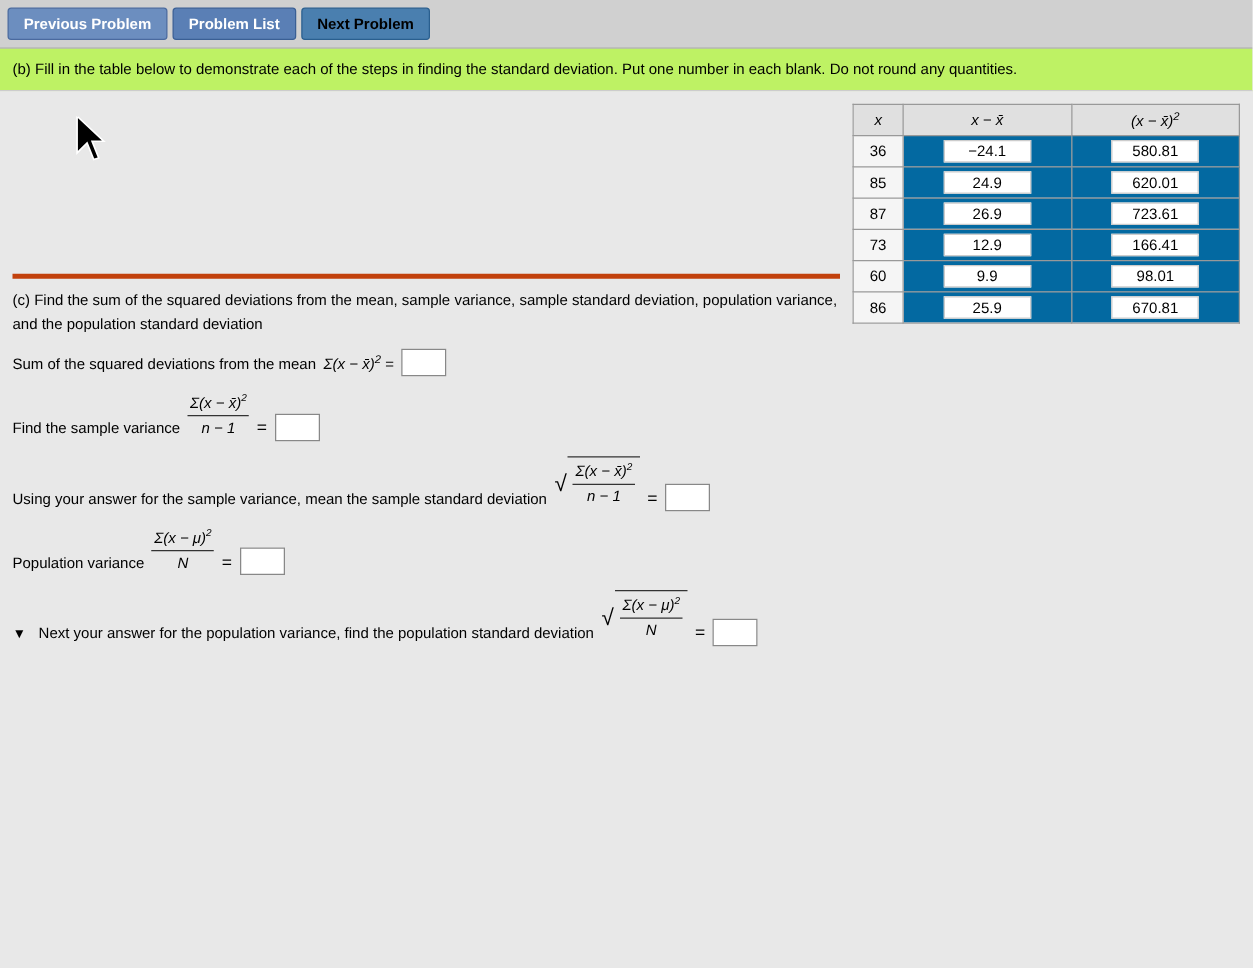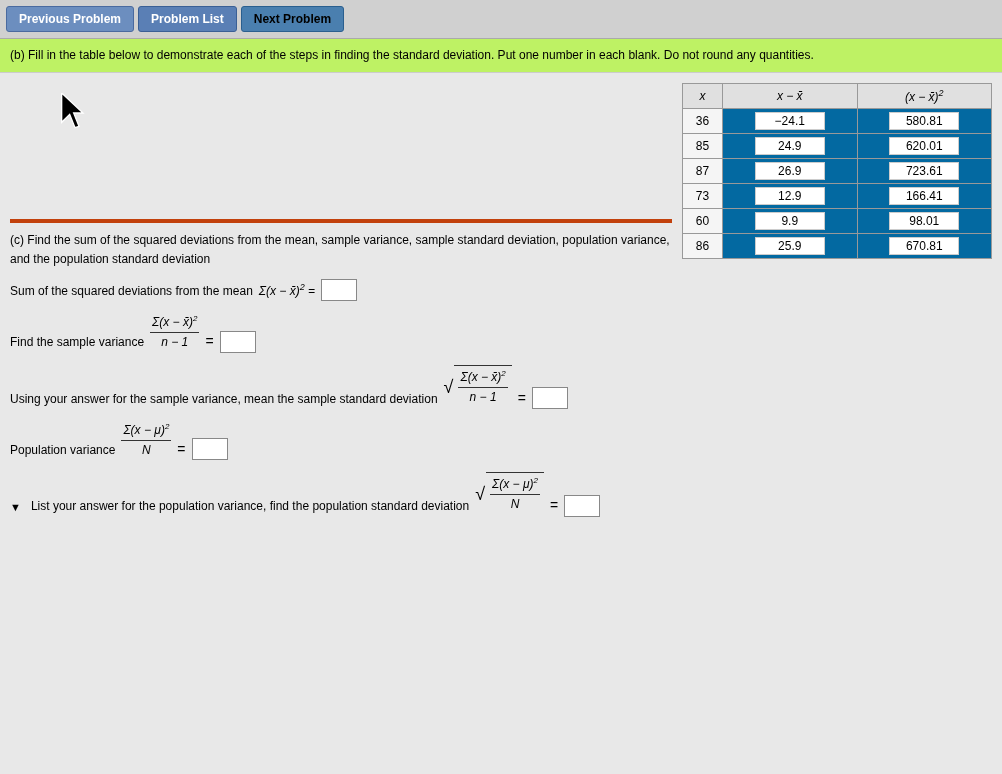--- a/index.html
+++ b/index.html
@@ -252,21 +252,21 @@
         <span class="fraction">
           <span class="numerator">Σ(<i>x</i> − <i>μ</i>)<sup style="font-size:8px">2</sup></span>
           <span class="denominator"><i>N</i></span>
         </span>
         <span class="equals-sign">=</span>
         <input type="text" class="answer-box" style="">
       </div>
 
       <div class="formula-row">
         <span style="font-size:11px;margin-right:4px;">▼</span>
-        <span class="formula-label">List your answer for the population variance, find the population standard deviation</span>
+        <span class="formula-label">Next your answer for the population variance, find the population standard deviation</span>
         <span class="sqrt-wrap">
           <span class="sqrt-symbol">√</span>
           <span class="sqrt-content">
             <span class="fraction">
               <span class="numerator">Σ(<i>x</i> − <i>μ</i>)<sup style="font-size:8px">2</sup></span>
               <span class="denominator"><i>N</i></span>
             </span>
           </span>
         </span>
         <span class="equals-sign">=</span>

